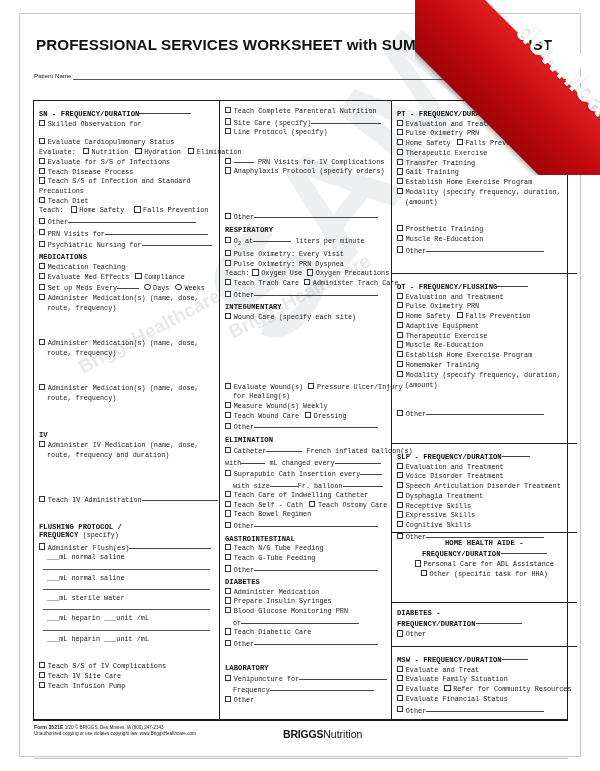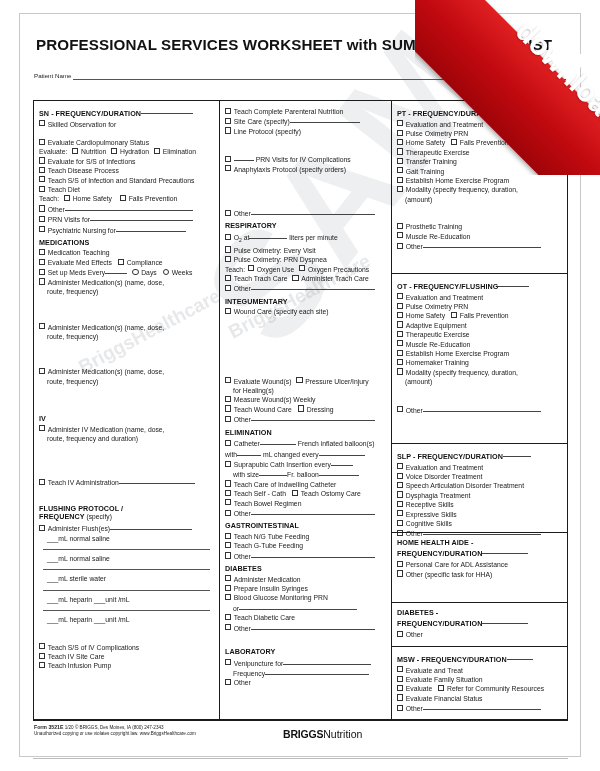--- a/index.html
+++ b/index.html
@@ -43,21 +43,21 @@
     text-align:center;line-height:12px;
   }
 
   
   .grid{
     position:absolute;left:13px;top:86px;width:535px;height:620px;
     border:1.4px solid #1b1b1b;
     box-sizing:border-box;
     display:flex;
   }
-  .col{position:relative;box-sizing:border-box;height:100%;}
+  .col{position:relative;box-sizing:border-box;height:100%;font-family:Liberation Mono, monospace;}
   .col-l{width:186px;border-right:1.4px solid #1b1b1b;}
   .col-m{width:172px;border-right:1.4px solid #1b1b1b;}
   .col-r{width:auto;flex:1;display:flex;flex-direction:column;}
 
   .pad{padding:4px 5px 0 5px;}
 
   
   .rbox{box-sizing:border-box;padding:4px 5px 0 5px;position:relative;}
   .rbox + .rbox{border-top:1.4px solid #1b1b1b;}
 
@@ -359,21 +359,21 @@
           <div class="ln"><span class="cb"></span><span>Evaluation and Treatment</span></div>
           <div class="ln"><span class="cb"></span><span>Voice Disorder Treatment</span></div>
           <div class="ln"><span class="cb"></span><span>Speech Articulation Disorder Treatment</span></div>
           <div class="ln"><span class="cb"></span><span>Dysphagia Treatment</span></div>
           <div class="ln"><span class="cb"></span><span>Receptive Skills</span></div>
           <div class="ln"><span class="cb"></span><span>Expressive Skills</span></div>
           <div class="ln"><span class="cb"></span><span>Cognitive Skills</span></div>
           <div class="ln"><span class="cb"></span><span>Other</span><span class="fill" style="width:118px;"></span></div>
         </div>
 
-        <div class="rbox" style="height:70px;">
+        <div class="rbox" style="height:70px;text-align:center;">
           <div class="hdr" style="line-height:8.4px;">
             <div>HOME HEALTH AIDE -</div>
             <div><span>FREQUENCY/DURATION</span><span class="fill" style="width:46px;"></span></div>
           </div>
           <div class="ln"><span class="cb"></span><span>Personal Care for ADL Assistance</span></div>
           <div class="ln"><span class="cb"></span><span>Other (specific task for HHA)</span></div>
         </div>
 
         <div class="rbox" style="height:44px;">
           <div class="hdr" style="line-height:8.4px;">

